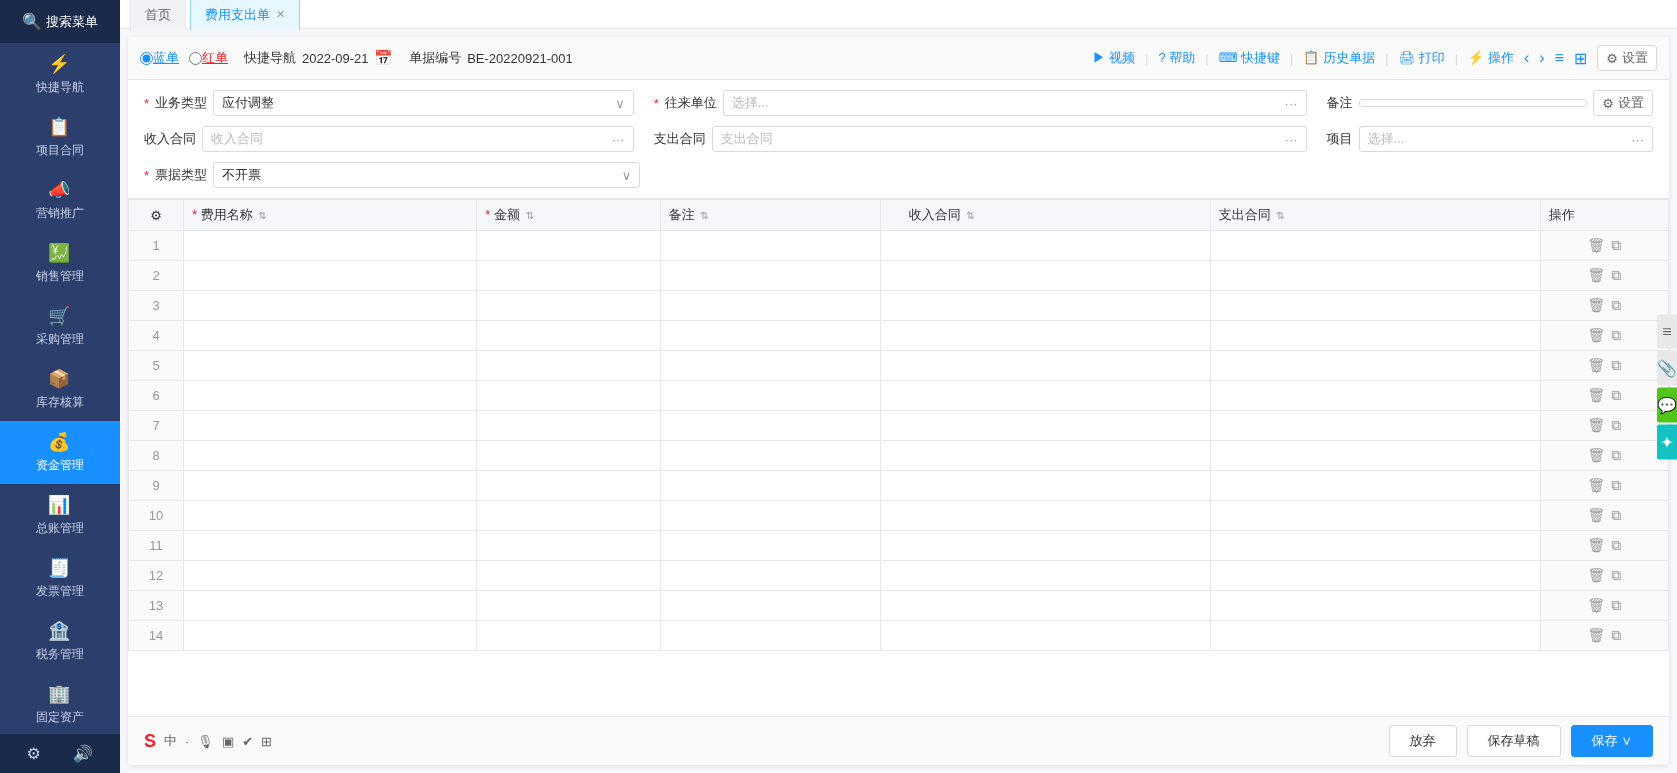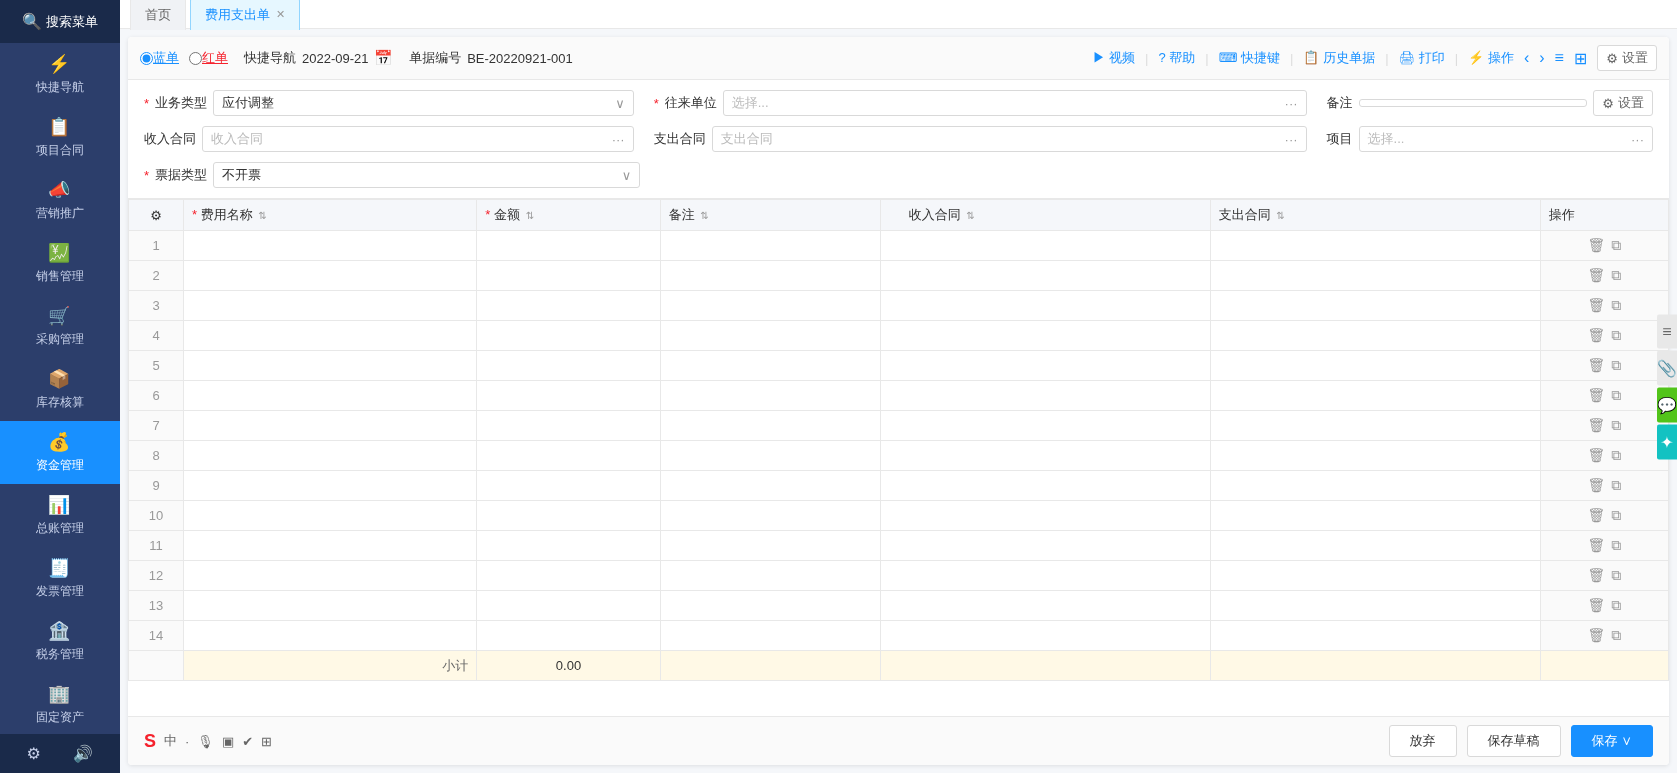--- a/index.html
+++ b/index.html
@@ -501,29 +501,20 @@
     <td class="col-note"></td>
     <td class="col-income"></td>
     <td class="col-expense-contract"></td>
     <td class="action-cell">
       <div class="action-icons">
         <span title="删除">🗑</span>
         <span title="复制">⧉</span>
       </div>
     </td>
   </tr>
-            <tr class="subtotal-row">
-  <td class="row-num"></td>
-  <td class="subtotal-label">小计</td>
-  <td class="subtotal-value">0.00</td>
-  <td></td>
-  <td></td>
-  <td></td>
-  <td></td>
-</tr>
           </tbody>
       </table>
     </div>
 
     <div class="bottom-bar">
       <div class="brand-icons">
         <span class="brand-s">S</span>
         <span>中</span>
         <span>·</span>
         <span>🎙</span>

